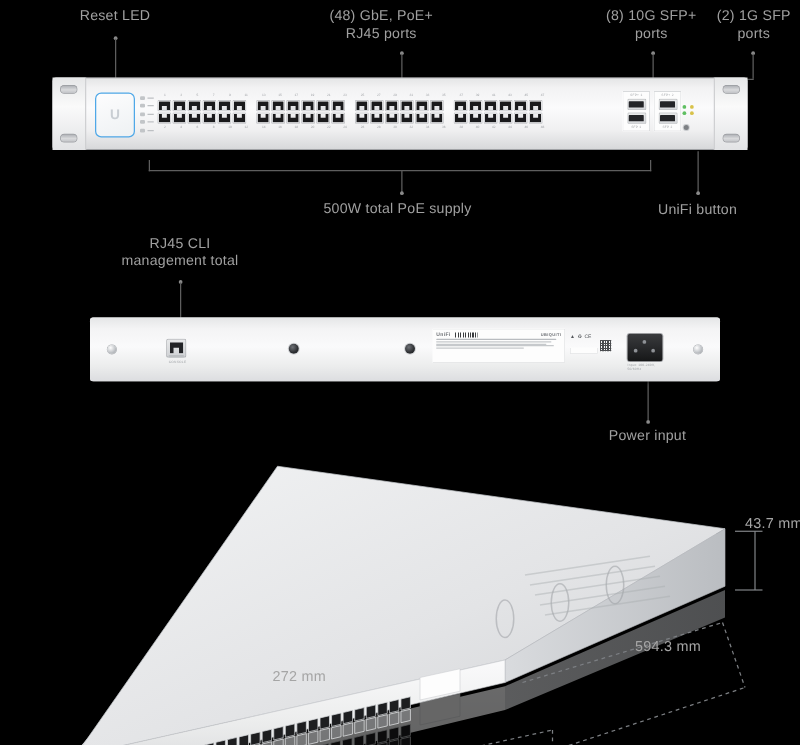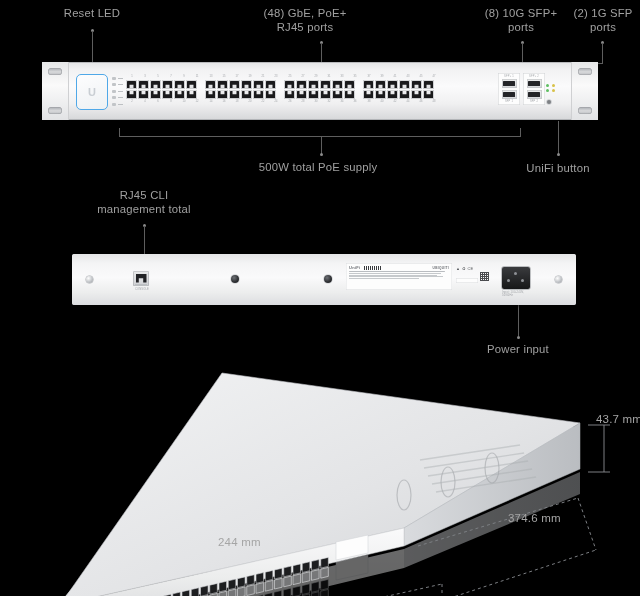--- a/index.html
+++ b/index.html
@@ -678,17 +678,17 @@
         <line x1="578" y1="148" x2="596" y2="200" stroke="#7c7f83" stroke-width="1" stroke-dasharray="3 3"></line>
 
         <line x1="56" y1="278" x2="56" y2="320" stroke="#7c7f83" stroke-width="1" stroke-dasharray="3 3"></line>
         <line x1="56" y1="320" x2="200" y2="288" stroke="#7c7f83" stroke-width="1" stroke-dasharray="3 3"></line>
         <line x1="262" y1="274" x2="442" y2="234" stroke="#7c7f83" stroke-width="1" stroke-dasharray="3 3"></line>
         <line x1="442" y1="234" x2="442" y2="252" stroke="#7c7f83" stroke-width="1" stroke-dasharray="3 3"></line>
       </g>
     </svg>
 
     <div class="dimlabel" style="left:596px;top:63px;">43.7 mm</div>
-    <div class="dimlabel" style="left:218px;top:186px;">244 mm</div>
-    <div class="dimlabel" style="left:508px;top:162px;">374.6 mm</div>
+    <div class="dimlabel" style="left:218px;top:186px;">272 mm</div>
+    <div class="dimlabel" style="left:508px;top:162px;">594.3 mm</div>
   </div>
 
 </div>
 
 </body></html>

